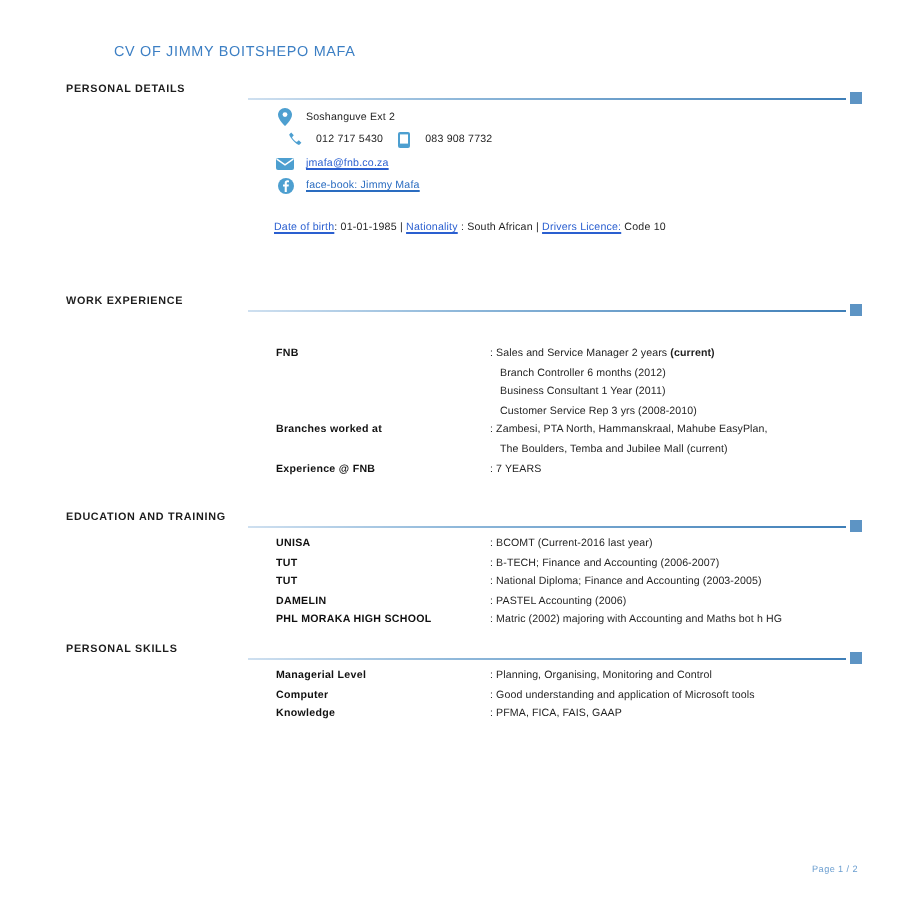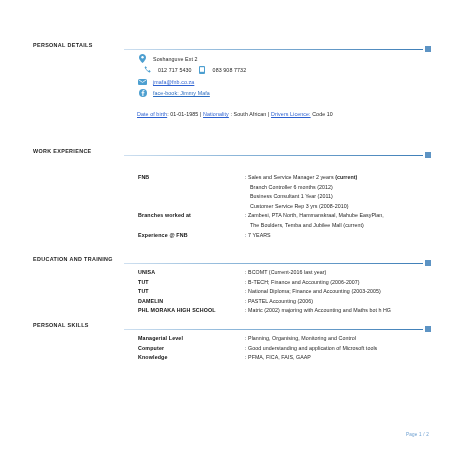--- a/index.html
+++ b/index.html
@@ -77,20 +77,21 @@
   .footer{
     position:absolute;right:24px;bottom:16px;
     font-size:4.6px;color:#6b9ed0;letter-spacing:.2px;
   }
 </style>
 </head>
 <body>
 
 <div class="page">
 
+  <div class="doc-title">CV OF JIMMY BOITSHEPO MAFA</div>
 
   <div class="section-head" style="top:42px">
     <div class="label">PERSONAL DETAILS</div>
     <div class="rule-wrap">
       <div class="rule"></div>
       <div class="rule-end"></div>
     </div>
   </div>
 
   <div class="contact">

